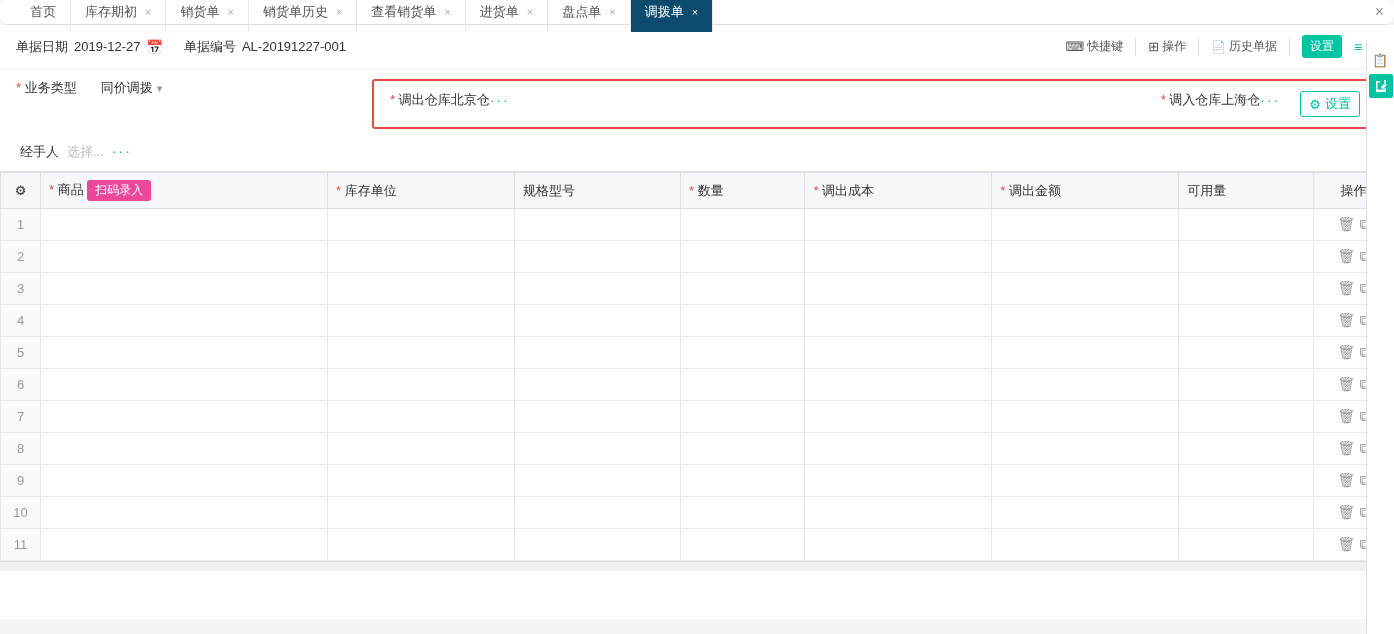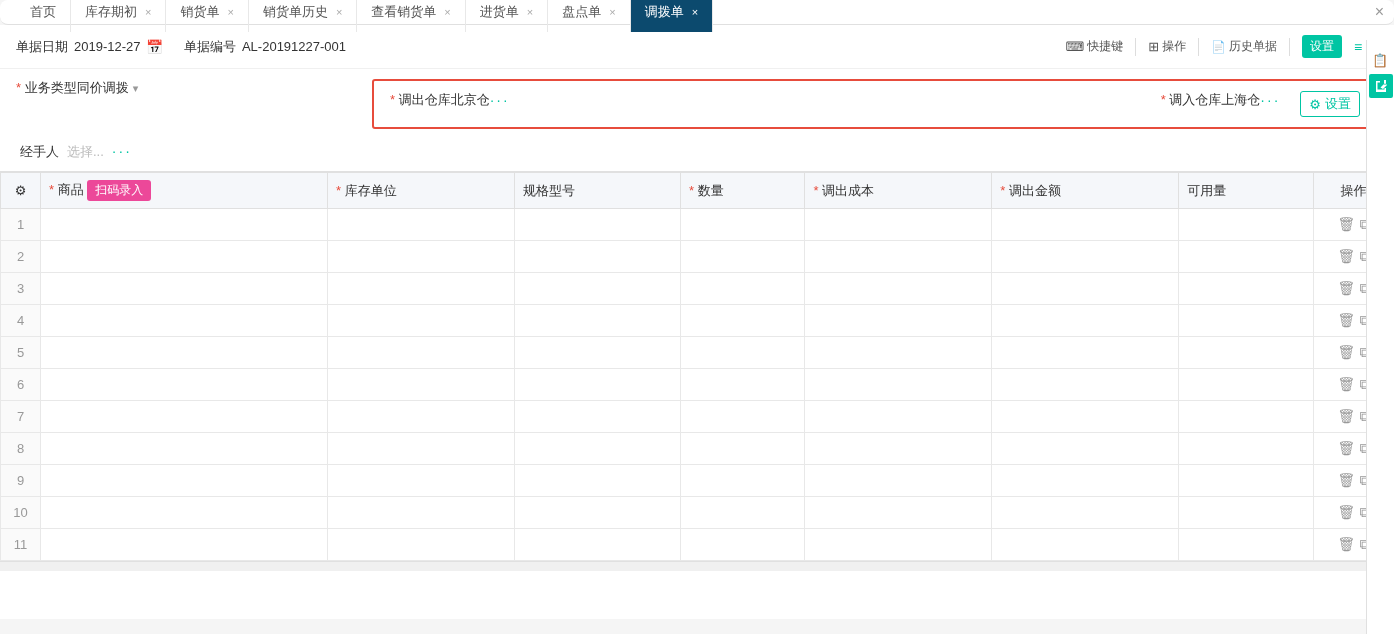--- a/index.html
+++ b/index.html
@@ -141,20 +141,21 @@
     .field-select {
       border: none;
       background: transparent;
       font-size: 13px;
       color: #333;
       cursor: pointer;
       display: flex;
       align-items: center;
       gap: 4px;
       min-width: 80px;
+      margin-left: 24px;
     }
     .field-dots {
       color: #00c5a3;
       cursor: pointer;
       font-size: 14px;
       letter-spacing: 2px;
     }
     .separator {
       flex: 1;
     }

